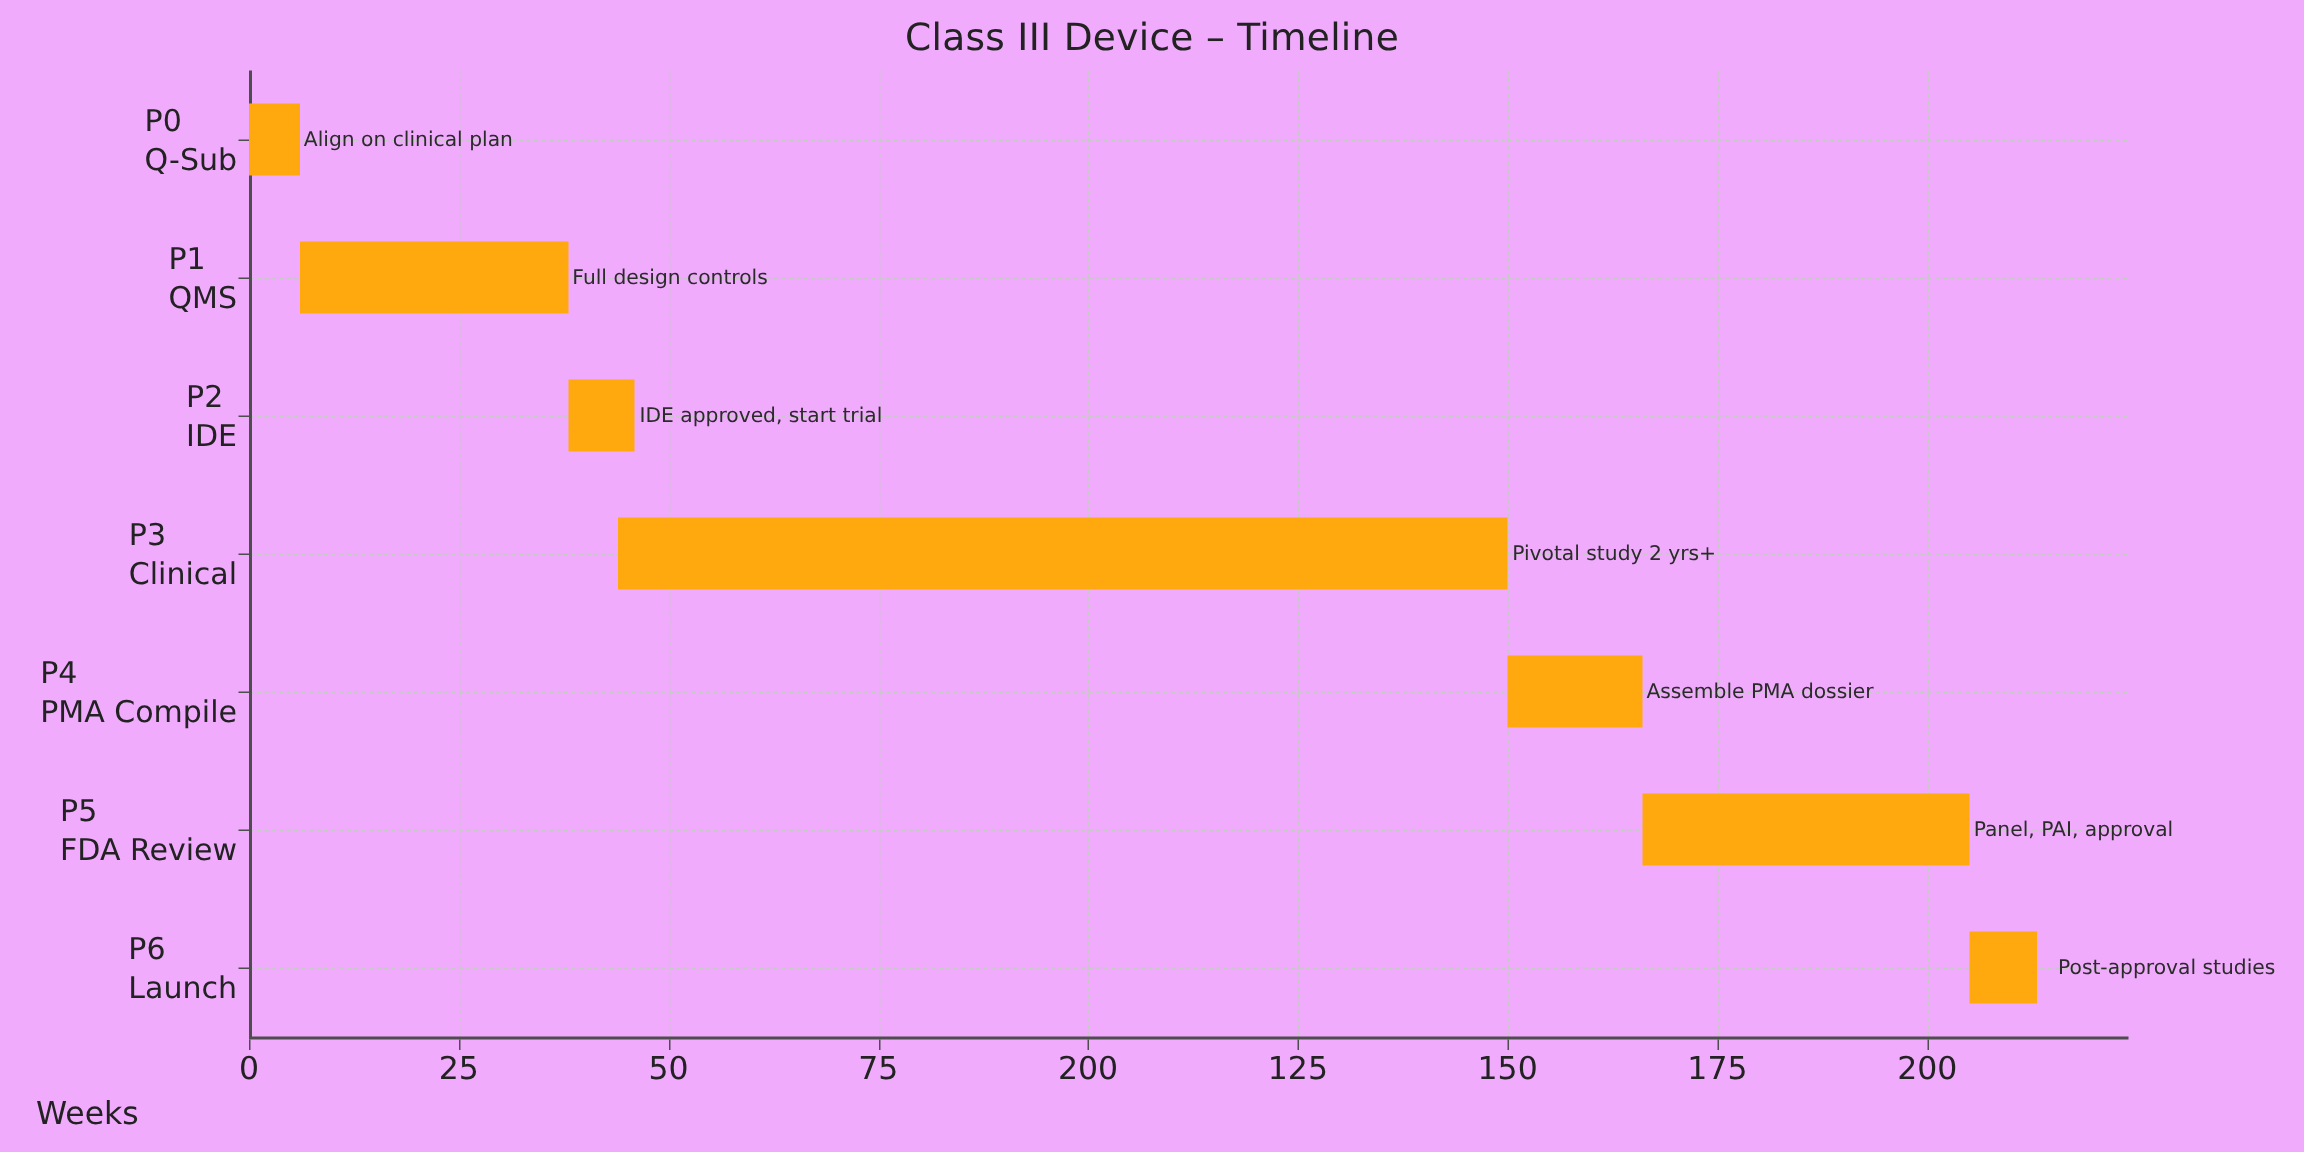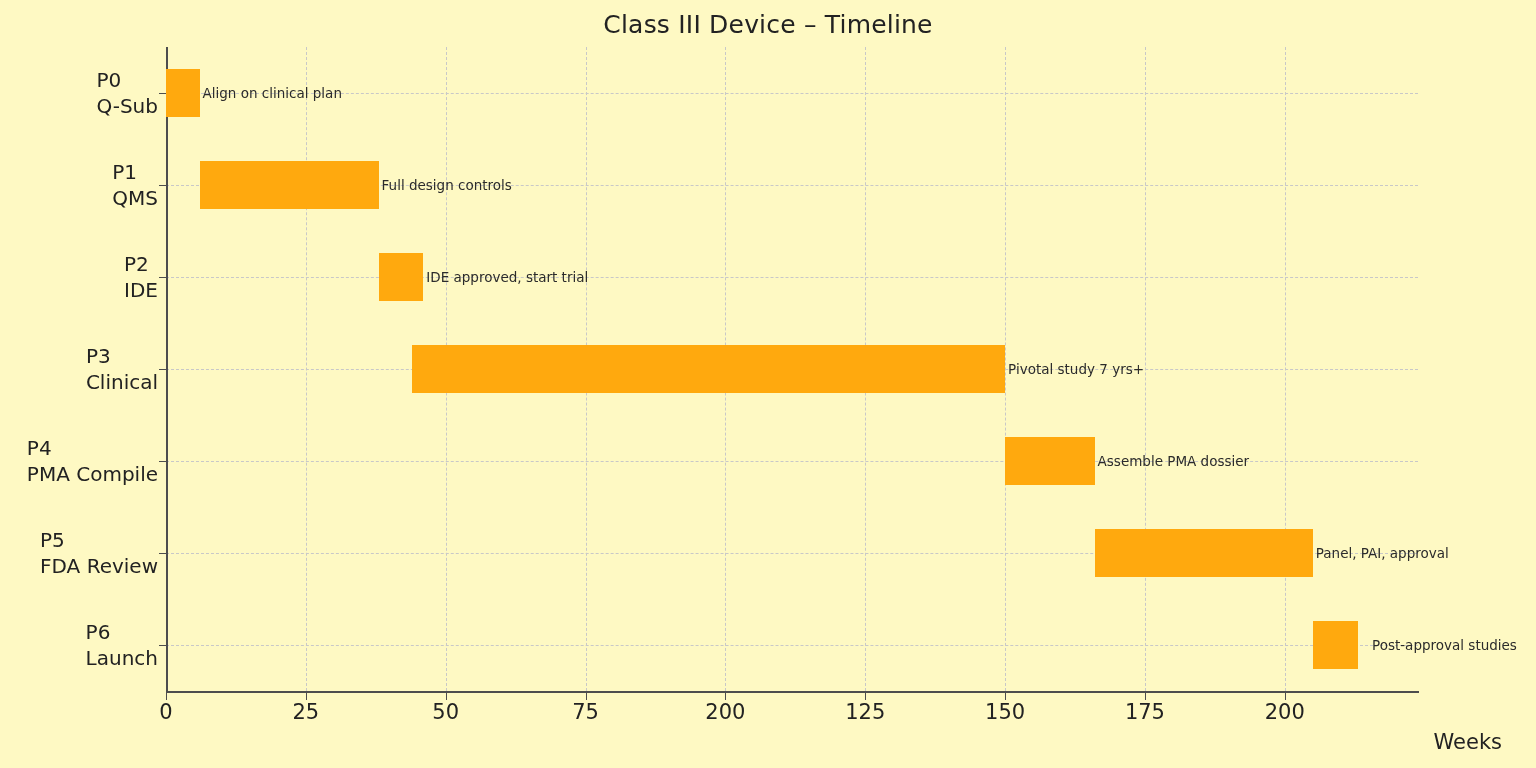--- a/index.html
+++ b/index.html
@@ -10,21 +10,21 @@
   body {
     font-family: "DejaVu Sans", sans-serif;
     width: 1536px;
     height: 768px;
     overflow: hidden;
   }
   #chart-root {
     position: relative;
     width: 1536px;
     height: 768px;
-    background: #fef9c3;
+    background: #f0abfc;
   }
 
   
   #chart-title {
     position: absolute;
     left: 0;
     top: 10px;
     width: 1536px;
     text-align: center;
     font-size: 25px;
@@ -129,21 +129,21 @@
     width: 0;
     height: 7px;
     border-left: 1.6px solid #4d4d4d;
   }
 
   #xaxis-label {
     position: absolute;
     top: 730px;
     width: 1478px;
     left: 0;
-    text-align: right;
+    text-align: left;
     font-size: 21px;
     color: #222222;
   }
   
   #xaxis-label span {
     position: relative;
     left: calc((166px + 1418px) / 2 - 768px);
   }
 </style>
 </head>
@@ -175,21 +175,21 @@
   <div id="axis-x-spine"></div>
 
   <div id="bars-layer">
       <div class="gantt-bar" title="P0 Q-Sub" style="left: 166px; top: 69px; width: 33.564px;"></div>
       <div class="bar-note" style="left: 202.564px; top: 93px;">Align on clinical plan</div>
       <div class="gantt-bar" title="P1 QMS" style="left: 199.564px; top: 161px; width: 179.008px;"></div>
       <div class="bar-note" style="left: 381.572px; top: 185px;">Full design controls</div>
       <div class="gantt-bar" title="P2 IDE" style="left: 378.572px; top: 253px; width: 44.752px;"></div>
       <div class="bar-note" style="left: 426.324px; top: 277px;">IDE approved, start trial</div>
       <div class="gantt-bar" title="P3 Clinical" style="left: 412.136px; top: 345px; width: 592.964px;"></div>
-      <div class="bar-note" style="left: 1008.1px; top: 369px;">Pivotal study 7 yrs+</div>
+      <div class="bar-note" style="left: 1008.1px; top: 369px;">Pivotal study 2 yrs+</div>
       <div class="gantt-bar" title="P4 PMA Compile" style="left: 1005.1px; top: 437px; width: 89.504px;"></div>
       <div class="bar-note" style="left: 1097.6px; top: 461px;">Assemble PMA dossier</div>
       <div class="gantt-bar" title="P5 FDA Review" style="left: 1094.6px; top: 529px; width: 218.166px;"></div>
       <div class="bar-note" style="left: 1315.77px; top: 553px;">Panel, PAI, approval</div>
       <div class="gantt-bar" title="P6 Launch" style="left: 1312.77px; top: 621px; width: 44.752px;"></div>
       <div class="bar-note" style="left: 1372px; top: 645px;">Post-approval studies</div>
     </div>
   <div id="ylabels-layer">
       <div class="ytick" style="top: 93px;">
         <span class="code">P0</span>

